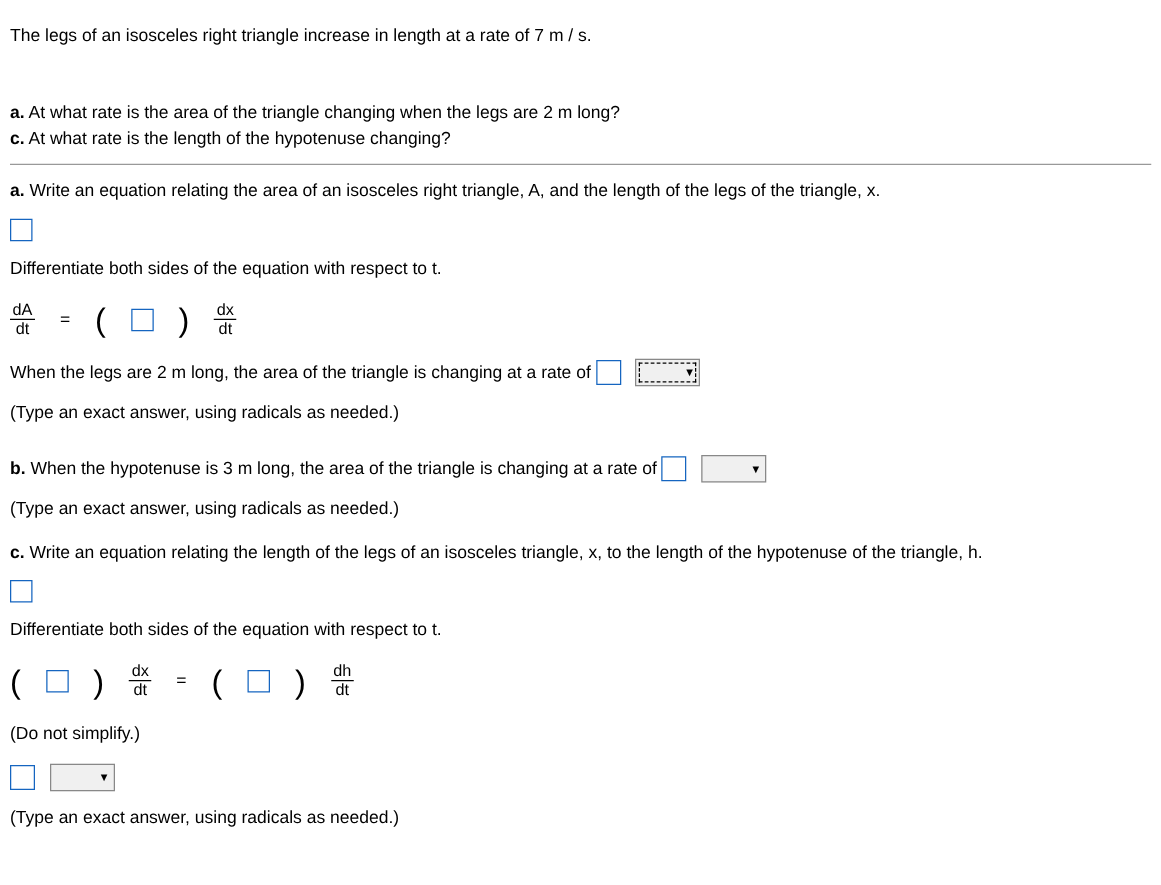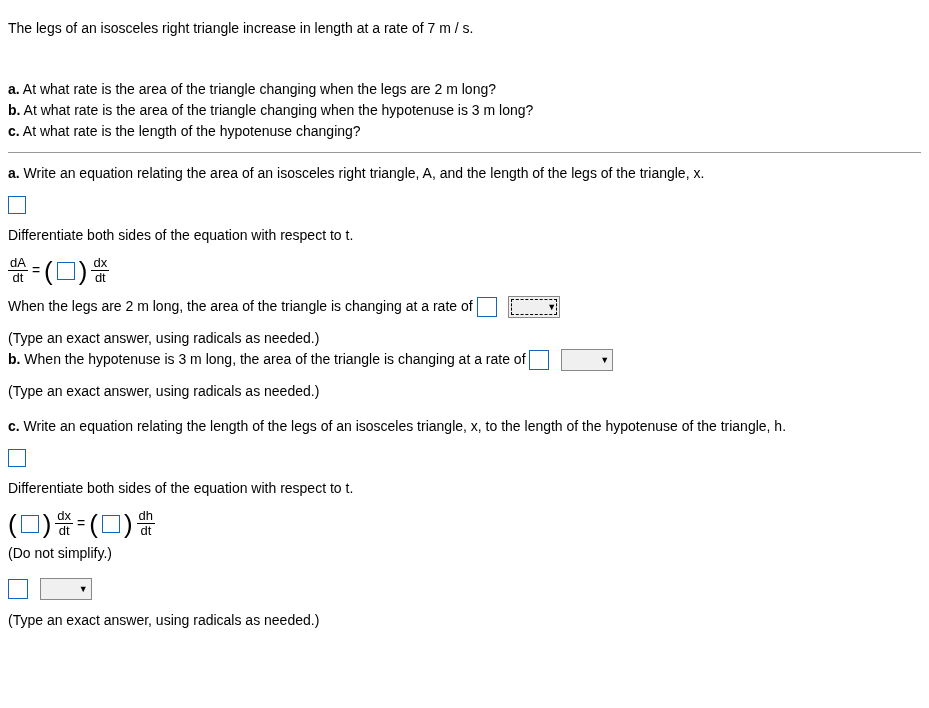--- a/index.html
+++ b/index.html
@@ -72,22 +72,22 @@
       line-height: 1.1;
     }
     .frac .den {
       display: block;
       padding: 0 2px;
       line-height: 1.1;
     }
     .eqline {
       display: flex;
       align-items: center;
-      gap: 4px;
-      margin: 4px 0;
+      gap: 20px;
+      margin: 16px 0;
     }
     .paren {
       display: inline-flex;
       align-items: center;
       font-size: 26px;
       line-height: 1;
       font-weight: normal;
     }
     .paren-content {
       display: inline-flex;
@@ -107,23 +107,20 @@
 </head>
 <body>
 
 <p>The legs of an isosceles right triangle increase in length at a rate of 7 m / s.</p>
 
 <div class="problem-statement">
   <div>
     <span class="bold">a.</span> At what rate is the area of the triangle changing when the legs are 2 m long?
   </div>
   <div>
-    <span class="bold">b.</span> At what rate is the area of the triangle changing when the hypotenuse is 3 m long?
-  </div>
-  <div>
     <span class="bold">c.</span> At what rate is the length of the hypotenuse changing?
   </div>
 </div>
 
 <div class="divider"></div>
 
 <p>
   <span class="bold">a.</span> <span>Write an equation relating the area of an isosceles right triangle, A, and the length of the legs of the triangle, x.</span>
 </p>
 
@@ -151,21 +148,21 @@
 </div>
 
 <p>
   <span>When the legs are 2 m long, the area of the triangle is changing at a rate of</span>
   <span class="answer-box"></span>
   &nbsp;
   <span class="unit-select focused"></span>
 </p>
 <div class="hint">(Type an exact answer, using radicals as needed.)</div>
 
-<p style="margin-top:0;">
+<p style="margin-top:24px;">
   <span class="bold">b.</span>
   <span>When the hypotenuse is 3 m long, the area of the triangle is changing at a rate of</span>
   <span class="answer-box"></span>
   &nbsp;
   <span class="unit-select"></span>
 </p>
 <div class="hint">(Type an exact answer, using radicals as needed.)</div>
 
 <p style="margin-top:14px;">
   <span class="bold">c.</span> <span>Write an equation relating the length of the legs of an isosceles triangle, x, to the length of the hypotenuse of the triangle, h.</span>

